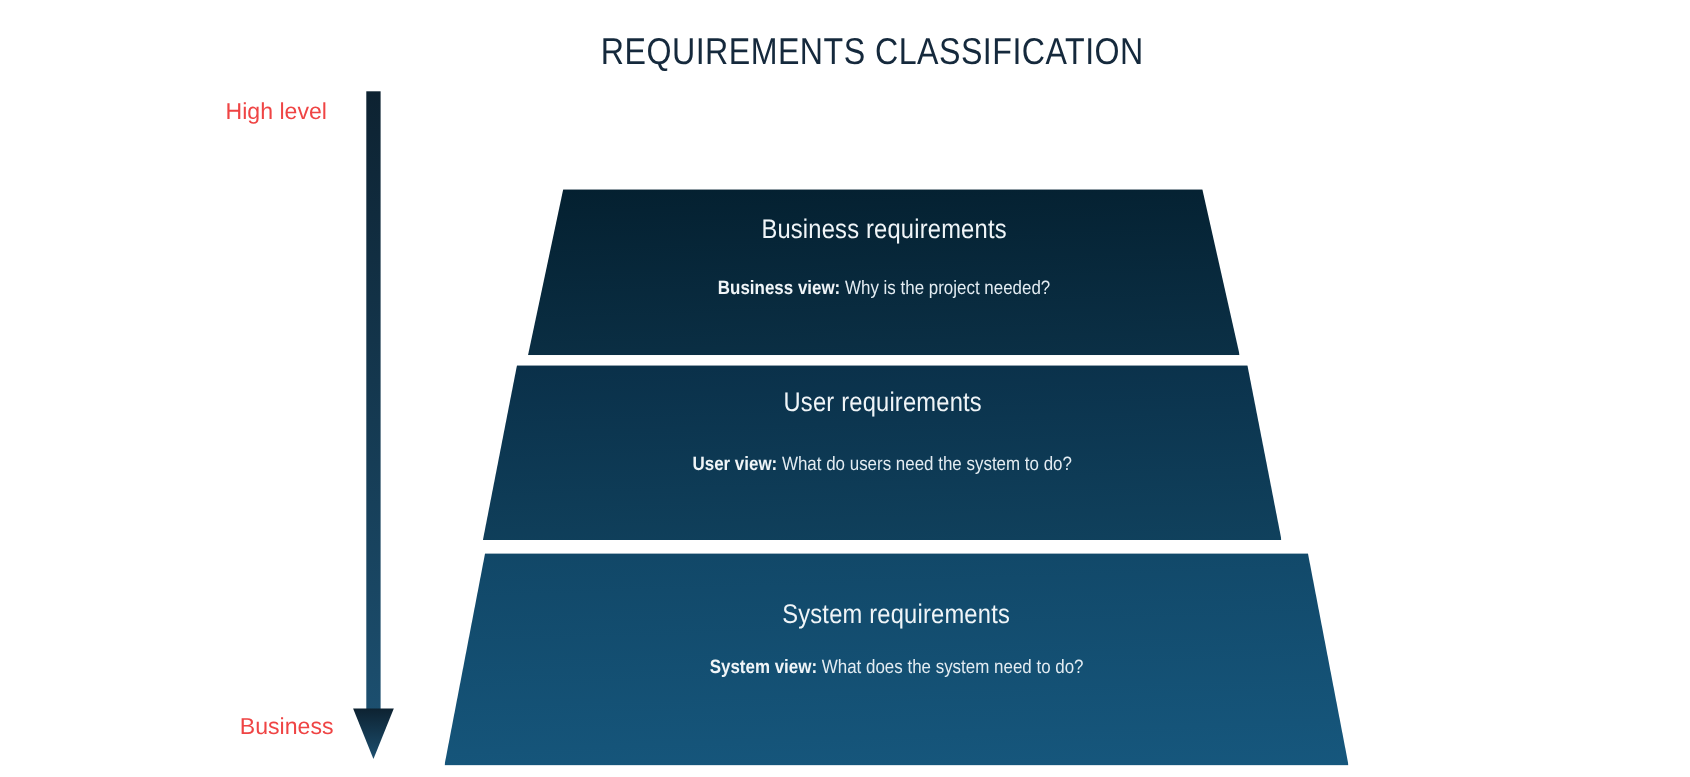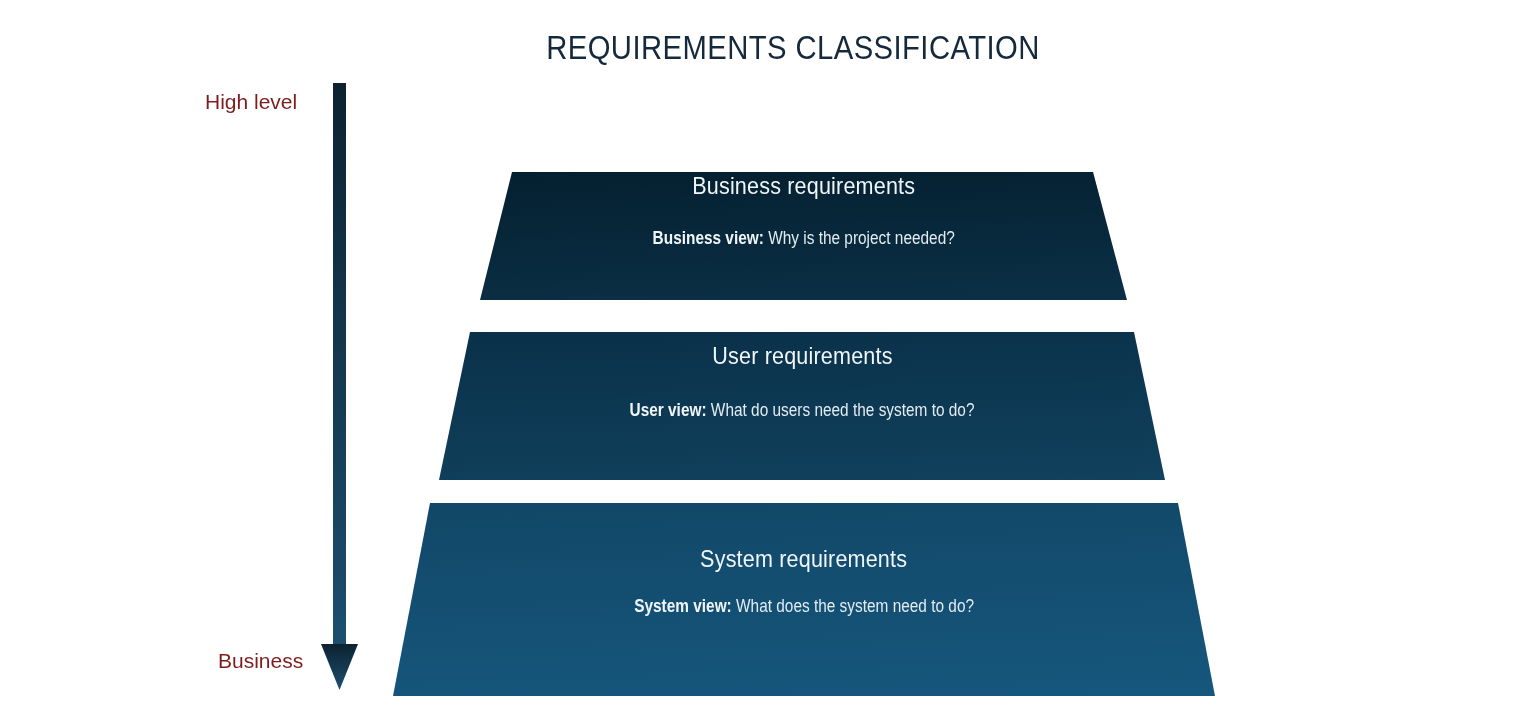--- a/index.html
+++ b/index.html
@@ -27,21 +27,21 @@
     font-size: 34px;
     font-weight: 500;
     letter-spacing: 0.5px;
     color: #15293c;
   }
 
   
   .scale-label {
     position: absolute;
     font-size: 21px;
-    color: #7f1d1d;
+    color: #ef4444;
     white-space: nowrap;
   }
   .scale-label.top    { left: 205px; top: 90px; }
   .scale-label.bottom { left: 218px; top: 649px; }
 
   
   .scale-arrow {
     position: absolute;
     left: 316px;
     top: 80px;
@@ -55,30 +55,30 @@
     display: flex;
     flex-direction: column;
     align-items: center;
     text-align: center;
     color: #eef3f7;
   }
   .layer-1 {
     left: 480px; top: 172px; width: 647px; height: 128px;
     clip-path: polygon(4.95% 0, 94.75% 0, 100% 100%, 0 100%);
     background: linear-gradient(178deg, #042030 0%, #0b3046 100%);
-    gap: 28px;
+    padding-top: 23px; gap: 28px;
   }
   .layer-2 {
     left: 439px; top: 332px; width: 726px; height: 138px;
     clip-path: polygon(4.27% 0, 95.73% 0, 100% 100%, 0 100%);
     background: linear-gradient(178deg, #0a3049 0%, #10415d 100%);
-    padding-top: 10px; gap: 30px;
+    padding-top: 21px; gap: 30px;
   }
   .layer-3 {
-    left: 393px; top: 503px; width: 822px; height: 151px;
+    left: 404px; top: 503px; width: 822px; height: 151px;
     clip-path: polygon(4.5% 0, 95.5% 0, 100% 100%, 0 100%);
     background: linear-gradient(178deg, #114767 0%, #16577d 100%);
     padding-top: 42px; gap: 23px;
   }
   .layer-heading {
     display: inline-block;
     transform: scaleX(0.88);
     font-size: 24.5px;
     font-weight: 400;
     letter-spacing: 0.2px;

